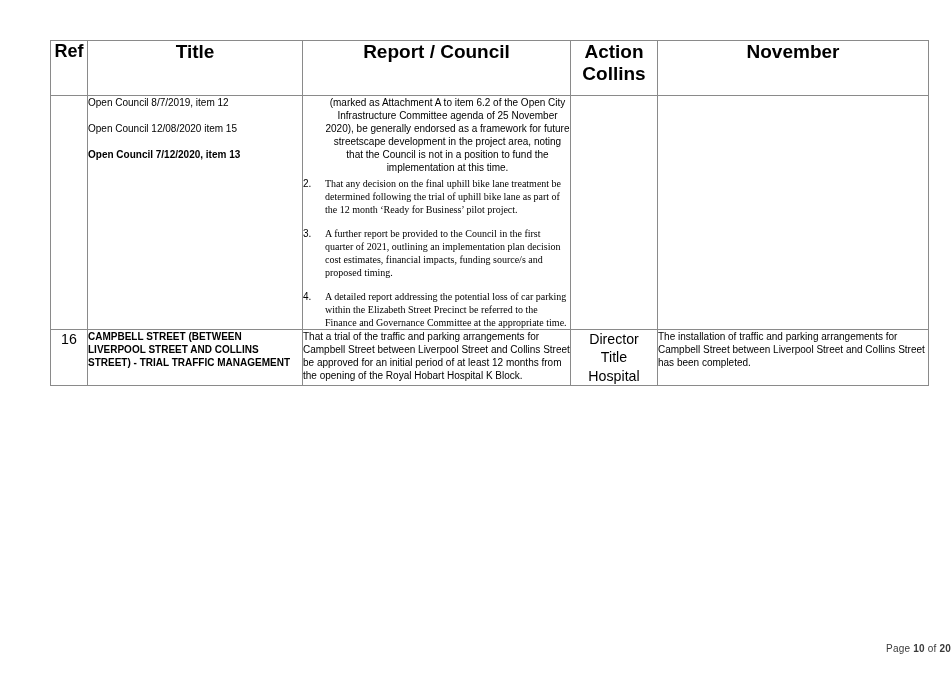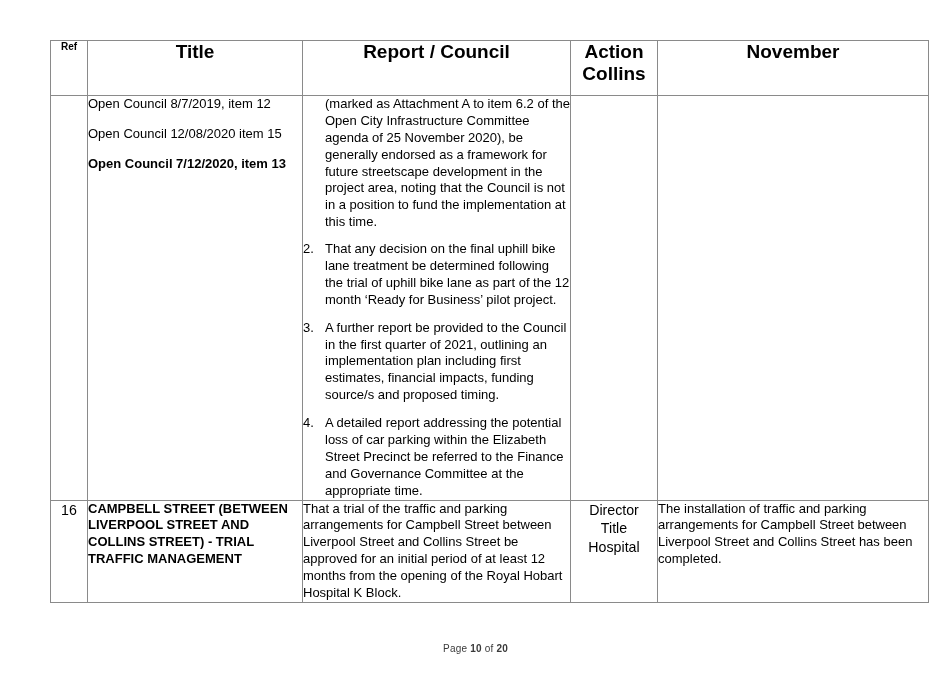--- a/index.html
+++ b/index.html
@@ -53,25 +53,25 @@
   
   thead th {
     height: 54px;
     text-align: center;
     vertical-align: middle;
     font-weight: bold;
     font-size: 19px;
     line-height: 1.18;
     padding: 4px 5px;
   }
-  thead th.th-ref { font-size: 10px; }
+  thead th.th-ref { font-size: 18px; }
 
   
   td.cell {
-    font-size: 13px;
+    font-size: 10px;
     line-height: 1.30;
     padding: 9px 8px 10px 8px;
   }
 
   td.cell-ref {
     text-align: center;
     padding-top: 10px;
     font-size: 14.2px;
   }
 
@@ -92,54 +92,56 @@
   .title-entry:last-child { margin-bottom: 0; font-weight: bold; }
 
   .title-bold {
     font-weight: bold;
     margin: 0;
     line-height: 1.30;
   }
 
   
   .cont-para {
-    margin: 0 0 10px 0;
+    margin: 0 0 3px 0;
     padding-left: 22px;
     line-height: 1.30;
+    text-align: center;
   }
 
   .num-item {
     display: flex;
     margin: 0 0 11px 0;
     line-height: 1.30;
   }
   .num-item:last-child { margin-bottom: 0; }
 
   .num-marker {
     width: 22px;
     flex: 0 0 22px;
   }
   .num-text {
     flex: 1 1 auto;
+    font-family: Liberation Serif, serif;
   }
 
   .plain-para {
     margin: 0;
     line-height: 1.30;
   }
 
   .officer-line { display: block; }
 
   
   .page-footer {
     position: absolute;
     left: 0;
     top: 643px;
     width: 951px;
-    text-align: center;
+    text-align: right;
     font-size: 10px;
     color: #3a3a3a;
     letter-spacing: 0.2px;
   }
   .page-footer b { font-weight: bold; }
 </style>
 </head>
 <body>
 
 <div class="page">
@@ -177,21 +179,21 @@
         <td class="cell cell-report">
           <p class="cont-para">(marked as Attachment A to item 6.2 of the Open City Infrastructure Committee agenda of 25 November 2020), be generally endorsed as a framework for future streetscape development in the project area, noting that the Council is not in a position to fund the implementation at this time.</p>
 
           <div class="num-item">
             <span class="num-marker">2.</span>
             <span class="num-text">That any decision on the final uphill bike lane treatment be determined following the trial of uphill bike lane as part of the 12 month ‘Ready for Business’ pilot project.</span>
           </div>
 
           <div class="num-item">
             <span class="num-marker">3.</span>
-            <span class="num-text">A further report be provided to the Council in the first quarter of 2021, outlining an implementation plan including first estimates, financial impacts, funding source/s and proposed timing.</span>
+            <span class="num-text">A further report be provided to the Council in the first quarter of 2021, outlining an implementation plan decision cost estimates, financial impacts, funding source/s and proposed timing.</span>
           </div>
 
           <div class="num-item">
             <span class="num-marker">4.</span>
             <span class="num-text">A detailed report addressing the potential loss of car parking within the Elizabeth Street Precinct be referred to the Finance and Governance Committee at the appropriate time.</span>
           </div>
         </td>
 
         <td class="cell cell-officer"></td>
         <td class="cell cell-comments"></td>

